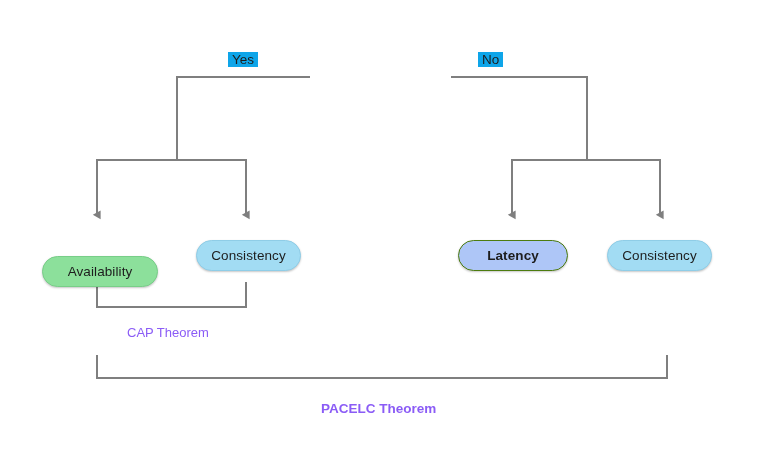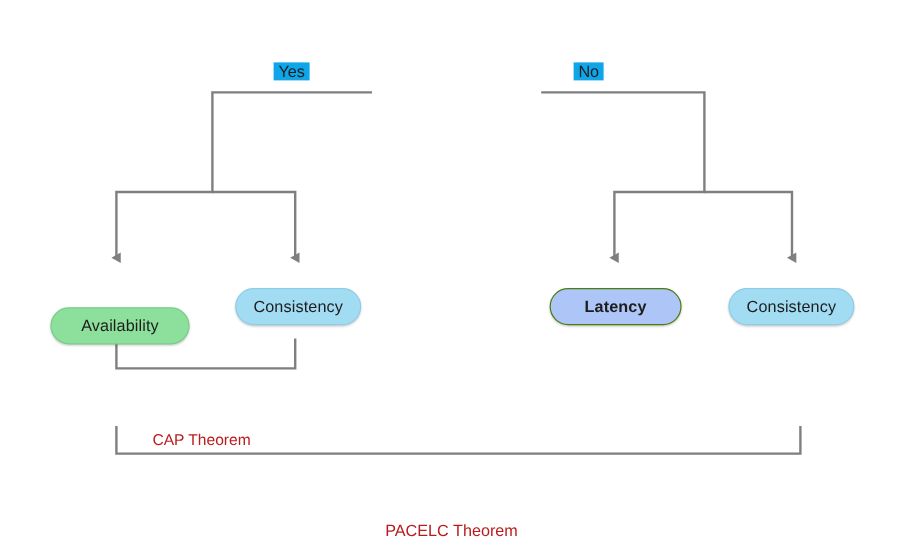--- a/index.html
+++ b/index.html
@@ -88,32 +88,31 @@
     color: #1d1d1d;
     white-space: nowrap;
     background: #0ea5e9;
     padding: 0 4px;
   }
   .label-yes { left: 228px; top: 52px; }
   .label-no  { left: 478px; top: 52px; }
   .bracket-label {
     position: absolute;
     font-size: 13px;
-    color: #b91c1c;
+    color: #8b5cf6;
     white-space: nowrap;
-    margin-top: 34px;
   }
   .label-cap {
     left: 127px;
     top: 325px;
   }
   .label-pacelc {
     left: 321px;
     top: 401px;
-    font-weight: normal;
+    font-weight: bold;
     font-size: 13.5px;
   }
 </style>
 </head>
 <body>
 
 <div id="diagram-canvas">
 
   <svg id="edge-layer" viewBox="0 0 768 462" width="768" height="462" xmlns="http://www.w3.org/2000/svg">
     <defs>

